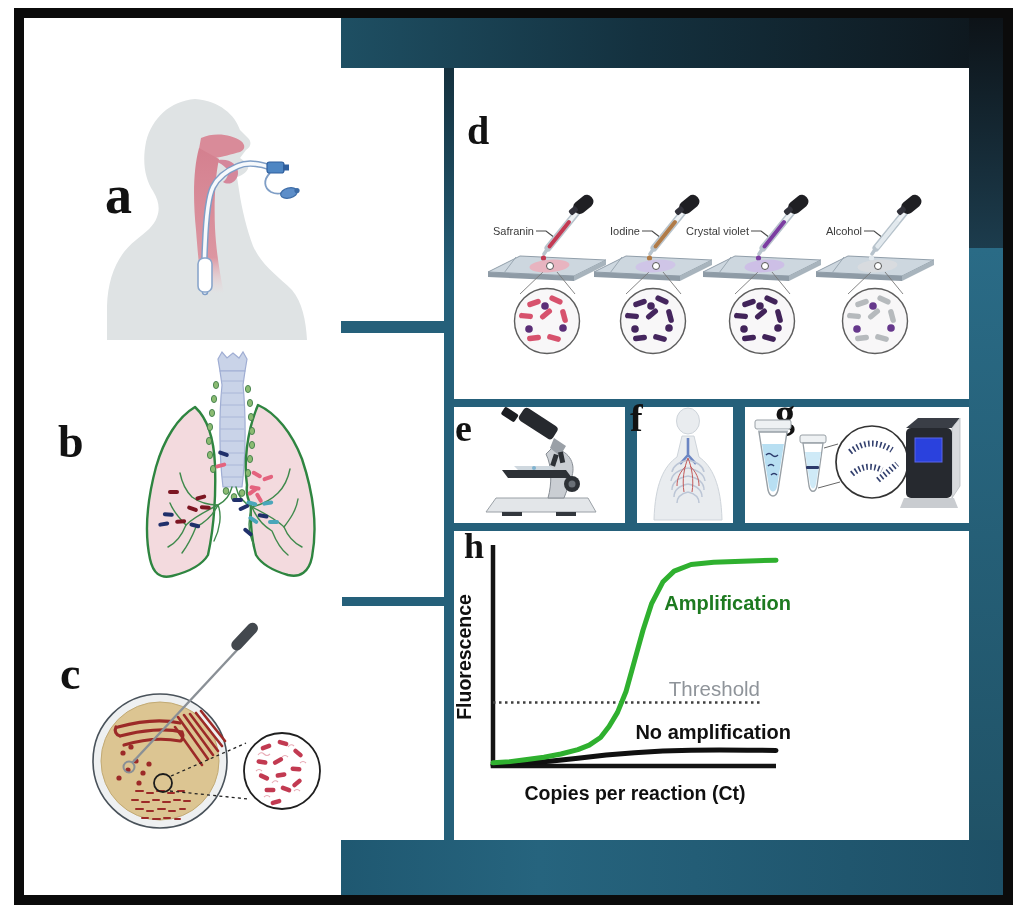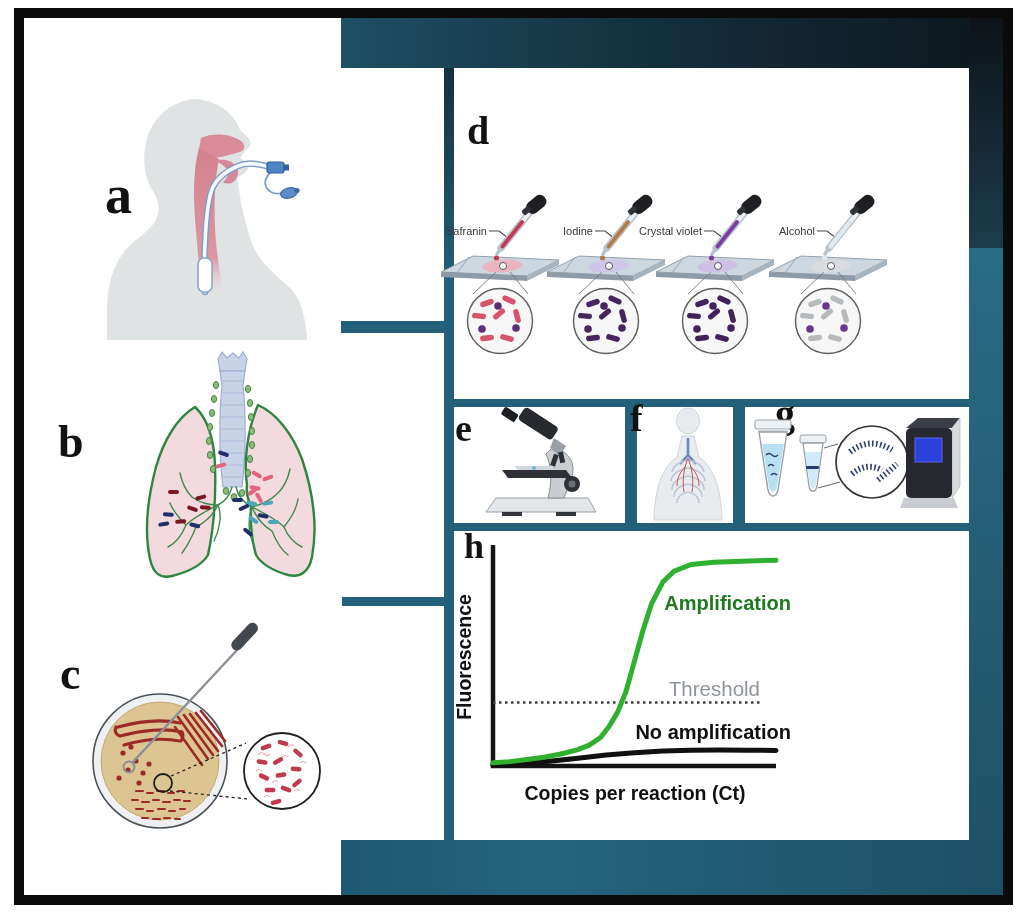--- a/index.html
+++ b/index.html
@@ -14,21 +14,21 @@
   #right-col-teal{left:969px;top:248px;width:34px;height:647px;background:linear-gradient(#2a6b86,#1f5064);}
   #bottom-band{left:341px;top:840px;width:662px;height:55px;background:linear-gradient(90deg,#1f5871,#26647e 30%,#1d4f66);}
   #divider{left:444px;top:68px;width:10px;height:772px;background:linear-gradient(#14303d,#25607a 28%,#25607a);}
   #stub1{left:341px;top:321px;width:103px;height:12px;}
   #stub2{left:342px;top:597px;width:102px;height:9px;}
   #sep-d-efg{left:454px;top:399px;width:515px;height:8px;}
   #sep-efg-h{left:454px;top:523px;width:515px;height:8px;}
   #sep-e-f{left:625px;top:407px;width:12px;height:116px;}
   #sep-f-g{left:733px;top:407px;width:12px;height:116px;}
   .plabel{position:absolute;font-family:"Liberation Serif","DejaVu Serif",serif;font-weight:700;color:#121212;line-height:1;}
-  #panel-d{position:absolute;left:432px;top:68px;width:515px;height:290px;}
+  #panel-d{position:absolute;left:479px;top:68px;width:515px;height:290px;}
   .step{position:absolute;top:120px;width:124px;height:168px;}
   .stain-label{font:11px "Liberation Sans",sans-serif;fill:#3a3a3a;}
   .chart-ann{font:700 20px "Liberation Sans",sans-serif;}
   .chart-ann-thr{font:400 20.5px "Liberation Sans",sans-serif;}
   .axis-label{font:700 19.5px "Liberation Sans",sans-serif;fill:#101010;}
 </style>
 </head>
 <body>
 
 <div id="stage">

